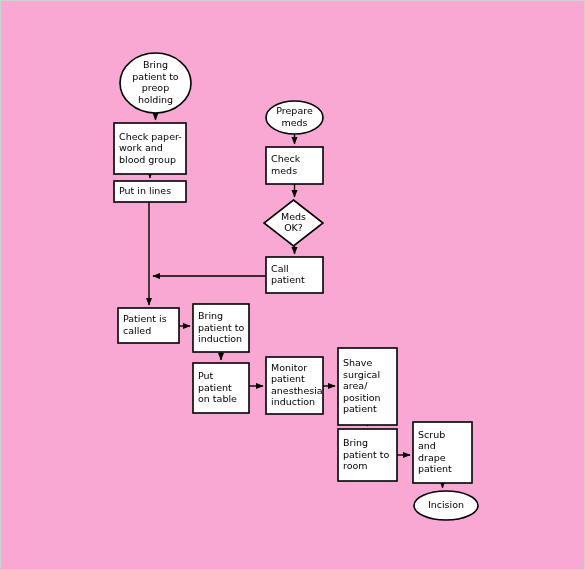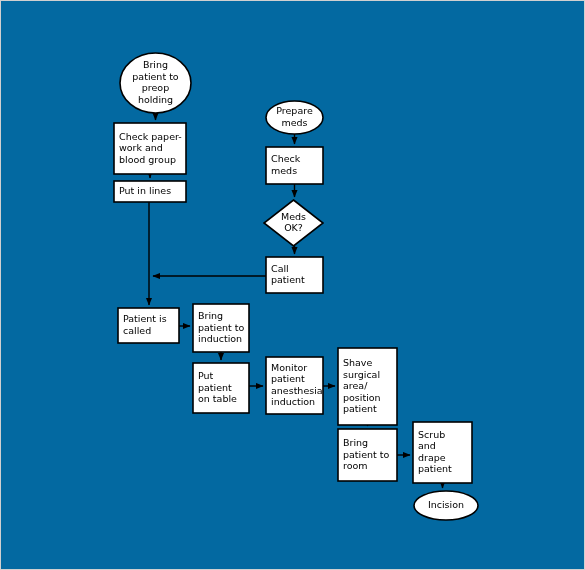--- a/index.html
+++ b/index.html
@@ -4,21 +4,21 @@
 <style>
   html, body {
     margin: 0;
     padding: 0;
     background: #ffffff;
   }
   #page {
     position: relative;
     width: 585px;
     height: 570px;
-    background: #0369a1;
+    background: #f9a8d4;
     box-sizing: border-box;
     border: 1px solid #d0d0d0;
     overflow: hidden;
     font-family: "DejaVu Sans", "Liberation Sans", sans-serif;
   }
   #flow-svg {
     position: absolute;
     left: 0;
     top: 0;
     width: 585px;

